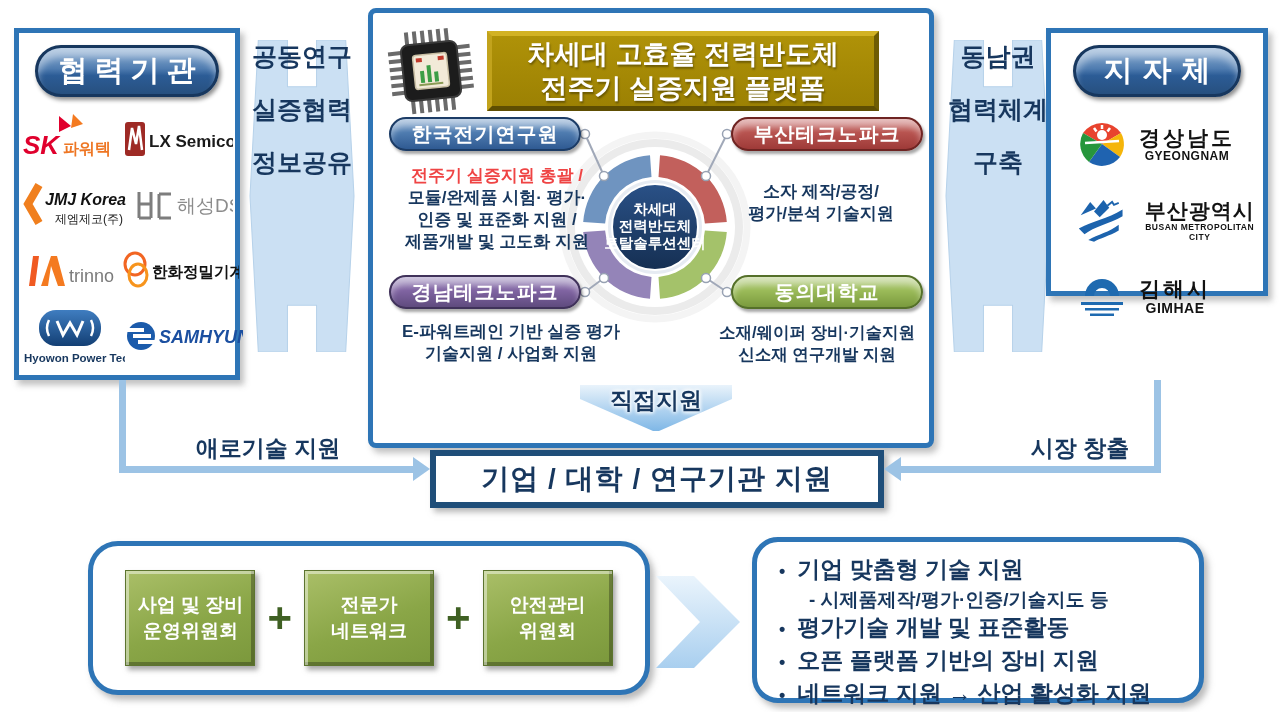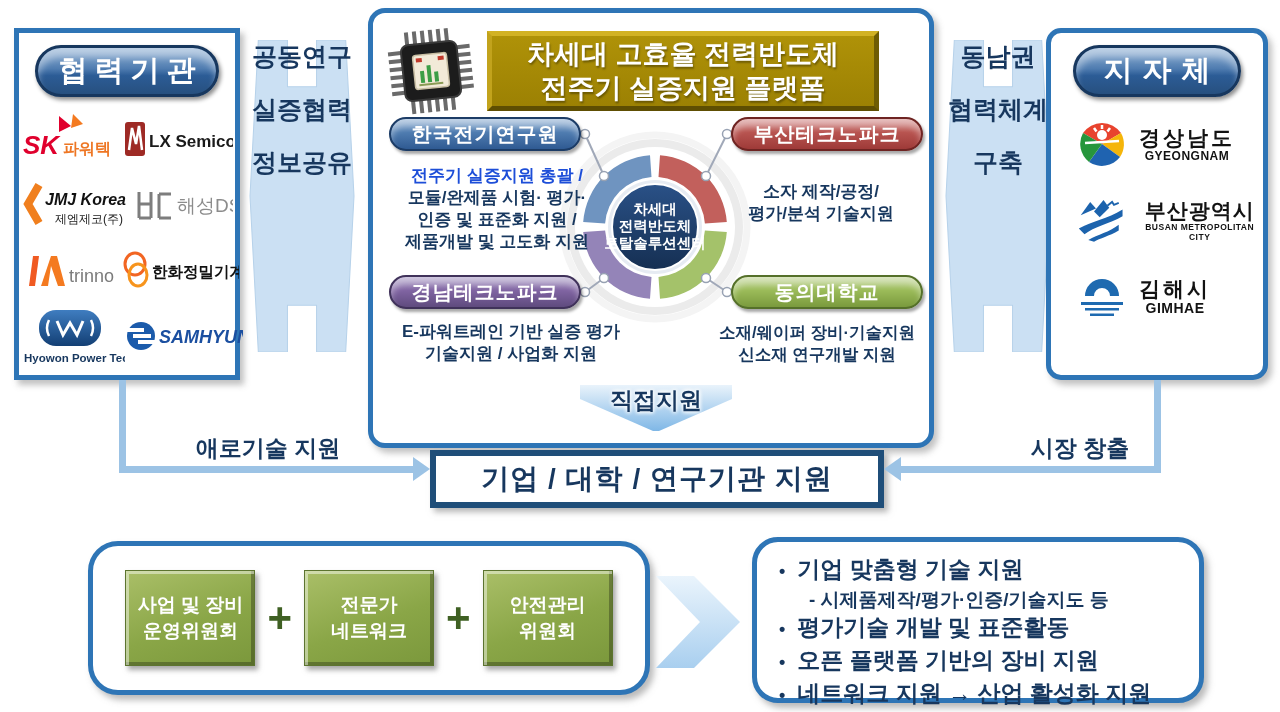--- a/index.html
+++ b/index.html
@@ -2,62 +2,62 @@
 <html><head>
 <meta charset="utf-8">
 <style>
   html,body{margin:0;padding:0;background:#ffffff;}
   .canvas{position:relative;width:1280px;height:712px;background:#ffffff;overflow:hidden;
           font-family:"Liberation Sans","DejaVu Sans",sans-serif;}
   
   .panel{position:absolute;background:#fff;border:5px solid #2e75b6;box-sizing:border-box;
          box-shadow:4px 5px 6px rgba(120,120,120,.45);text-align:center;}
   .panel-left{left:14px;top:28px;width:226px;height:352px;}
-  .panel-right{left:1046px;top:28px;width:222px;height:352px;border-radius:15px;}
+  .panel-right{left:1046px;top:28px;width:222px;height:268px;}
   .panel-pill{margin:12px auto 4px auto;width:184px;height:52px;border-radius:28px;
       background:linear-gradient(180deg,#93b3d6 0%,#4f7cb0 45%,#2c5c96 60%,#27507f 100%);
       border:3px solid #17375e;box-sizing:border-box;display:flex;align-items:center;justify-content:center;
       color:#fff;font-size:29px;font-weight:bold;letter-spacing:7px;
       box-shadow:inset 0 9px 7px rgba(255,255,255,.4),2px 3px 4px rgba(0,0,0,.45);text-indent:7px;}
   .logo-grid{display:flex;flex-direction:column;gap:2px;padding:6px 2px 0 2px;}
   .logo-row{display:flex;justify-content:space-around;align-items:center;height:64px;}
   .logo-cell{display:flex;align-items:center;justify-content:center;}
   .gov-list{display:flex;flex-direction:column;gap:22px;margin-top:20px;padding-left:24px;}
   .gov-row{display:flex;align-items:center;gap:10px;}
   .gov-name{font-size:21px;font-weight:bold;color:#121212;letter-spacing:3px;line-height:23px;}
   .gov-sub{font-size:12px;font-weight:bold;color:#121212;letter-spacing:.5px;}
   
   .h-arrow{position:absolute;width:112px;height:312px;top:40px;}
   .h-arrow svg{position:absolute;left:0;top:0;}
   .h-arrow .labels{position:absolute;inset:0;display:flex;flex-direction:column;justify-content:flex-start;
       align-items:center;gap:20px;}
   .h-arrow .labels div{font-size:25px;font-weight:bold;color:#17375e;white-space:nowrap;}
   
   .center-panel{position:absolute;left:368px;top:8px;width:566px;height:440px;background:#fff;
-      border:5px solid #2e75b6;border-radius:17px;box-sizing:border-box;
+      border:5px solid #2e75b6;border-radius:8px;box-sizing:border-box;
       box-shadow:4px 5px 6px rgba(120,120,120,.45);}
   .chip{position:absolute;left:14px;top:14px;transform:rotate(-6deg);}
   .title-box{position:absolute;left:114px;top:18px;width:392px;height:80px;box-sizing:border-box;
       background:linear-gradient(180deg,#af9208 0%,#9c8103 100%);
       border-top:5px solid #d2b224;border-left:5px solid #c2a31c;
       border-right:5px solid #6e5c03;border-bottom:5px solid #5e4e02;
       display:flex;flex-direction:column;justify-content:center;align-items:center;
       color:#fff;font-size:27px;font-weight:bold;line-height:34px;
       text-shadow:1px 2px 2px rgba(0,0,0,.35);white-space:nowrap;}
   .member-pill{position:absolute;width:192px;height:34px;border-radius:17px;box-sizing:border-box;
       display:flex;align-items:center;justify-content:center;color:#fff;font-size:20px;font-weight:bold;
       letter-spacing:1px;z-index:2;border:2px solid #17375e;
       box-shadow:inset 0 7px 6px rgba(255,255,255,.38),2px 3px 3px rgba(0,0,0,.35);white-space:nowrap;}
   .pill-blue{background:linear-gradient(180deg,#9db9d9 0%,#4f7cb0 45%,#2f5a92 100%);border-color:#1c3c66;}
   .pill-red{background:linear-gradient(180deg,#d99a99 0%,#b85450 45%,#9e3a38 100%);border-color:#6e2422;}
   .pill-purple{background:linear-gradient(180deg,#b3a6cc 0%,#8064a2 45%,#5f4b7e 100%);border-color:#40325a;}
   .pill-green{background:linear-gradient(180deg,#c4d79b 0%,#9bbb59 45%,#7a9a3d 100%);border-color:#55702a;}
   .member-desc{position:absolute;text-align:center;font-weight:bold;color:#17375e;font-size:17px;
       line-height:22px;z-index:2;white-space:nowrap;}
-  .desc-hl{color:#1d4ed8;}
+  .desc-hl{color:#ef4444;}
   .hub-svg{position:absolute;left:172px;top:104px;z-index:1;}
   
   .direct-arrow{position:absolute;left:580px;top:383px;}
   .direct-label{position:absolute;left:580px;top:385px;width:152px;text-align:center;
       font-size:23px;font-weight:bold;color:#17375e;z-index:3;
       text-shadow:0 0 4px #fff,0 0 4px #fff,0 0 5px #fff;}
   .support-box{position:absolute;left:430px;top:450px;width:454px;height:58px;box-sizing:border-box;
       background:#fff;border:6px solid #1f4e79;display:flex;align-items:center;justify-content:center;
       font-size:28px;font-weight:bold;color:#17375e;letter-spacing:1px;
       box-shadow:4px 4px 6px rgba(120,120,120,.55);}

